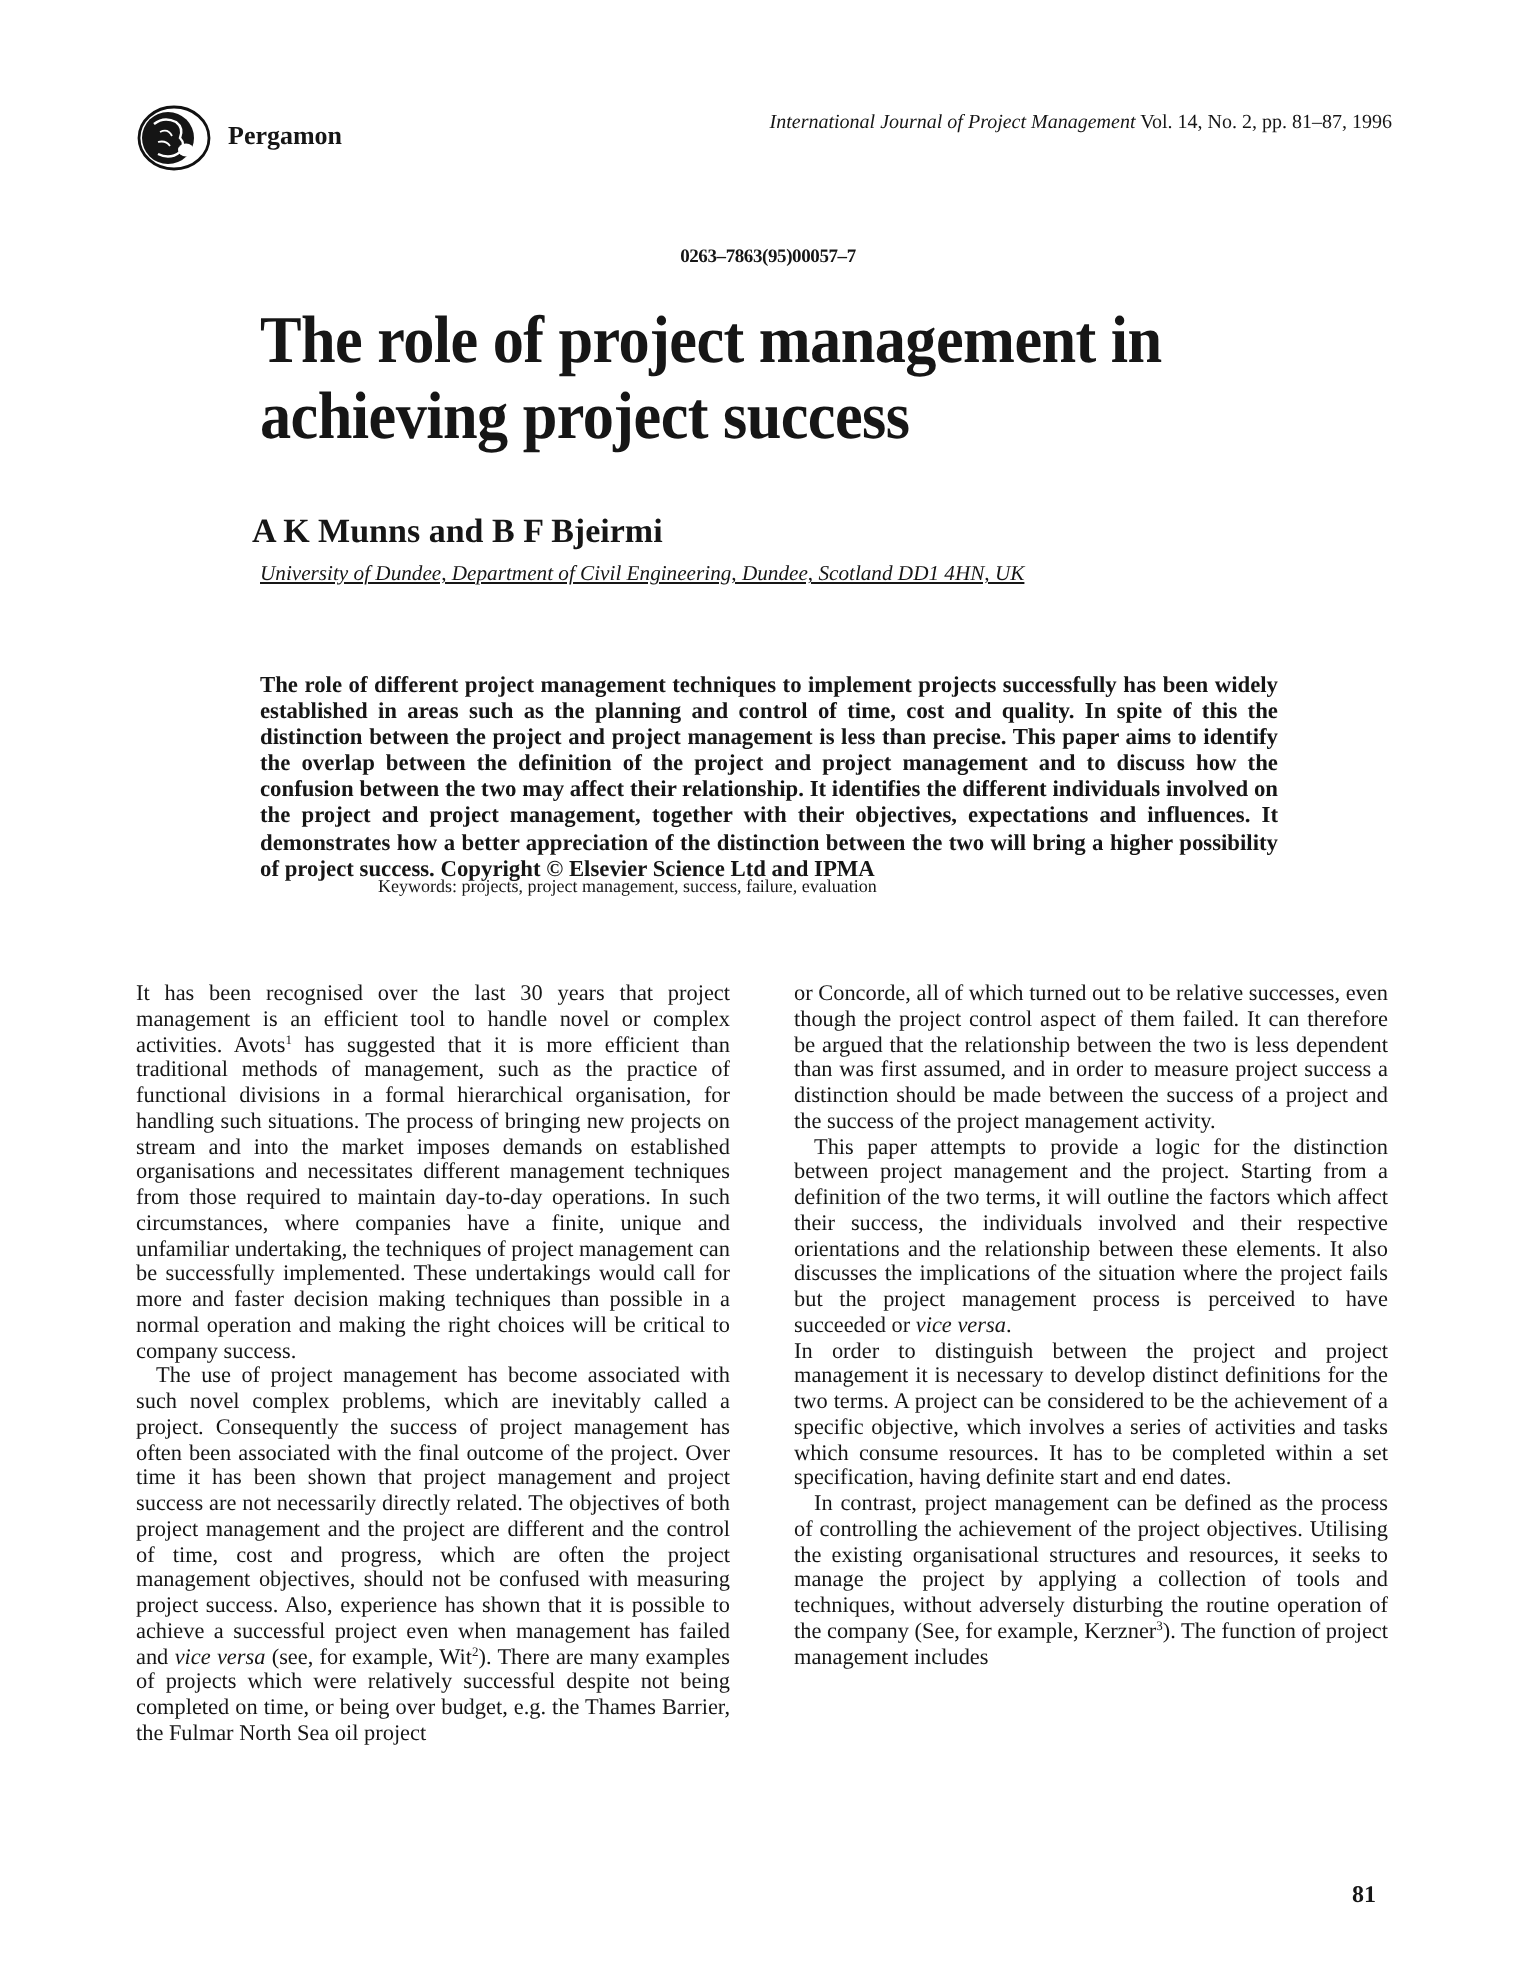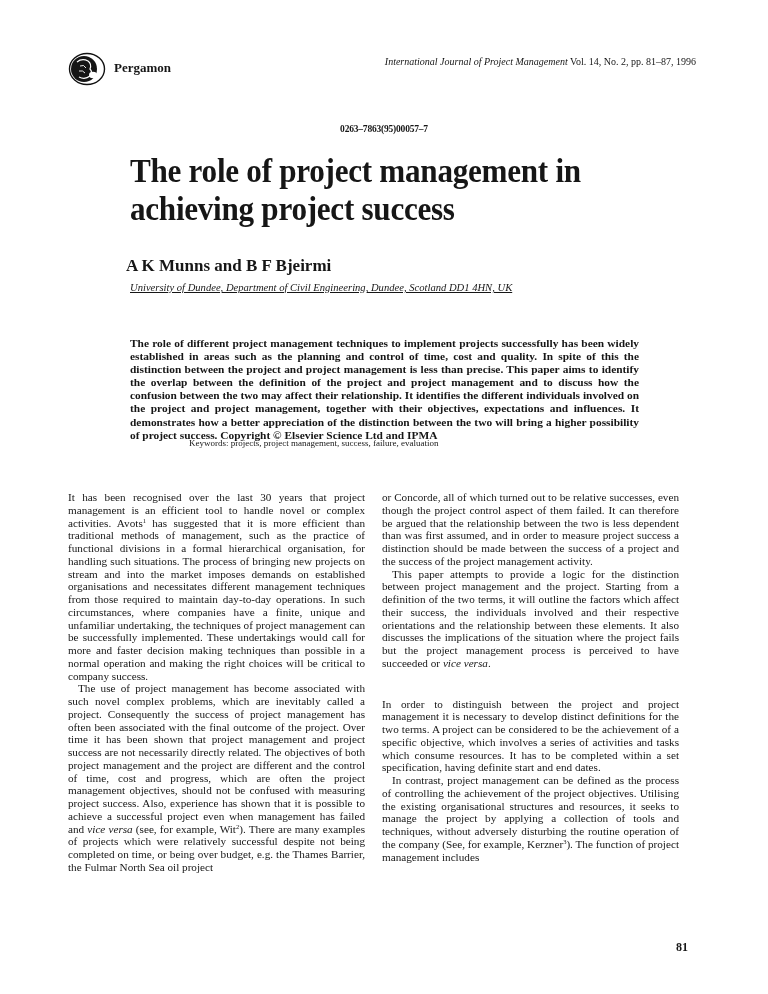--- a/index.html
+++ b/index.html
@@ -11,24 +11,24 @@
   .journal-meta { right: 72px; top: 56px; text-align: right; font-size: 10px; line-height: 12.6px; }
   .journal-meta .jname { font-style: italic; }
   .doi { left: 0; width: 768px; top: 124px; text-align: center; font-size: 9.5px; font-weight: bold; letter-spacing: -0.2px; }
   .title { left: 130px; top: 152px; width: 560px; font-size: 33.5px; font-weight: bold; line-height: 38px; letter-spacing: -0.3px; transform: scaleX(0.93); transform-origin: left top; }
   .authors { left: 126px; top: 256px; font-size: 17px; font-weight: bold; }
   .affil { left: 130px; top: 282px; font-size: 10.6px; font-style: italic; text-decoration: underline; }
   .abstract { left: 130px; top: 337px; width: 509px; font-size: 11.4px; font-weight: bold; line-height: 13.1px; text-align: justify; }
   .keywords { left: 145px; top: 438px; font-size: 9px; margin-left: 44px; }
   .col { width: 297px; font-size: 11.2px; line-height: 12.75px; text-align: justify; hyphens: manual; }
   .col-left { left: 68px; top: 491px; }
-  .col-right { left: 382px; top: 491px; }
+  .col-right { left: 397px; top: 491px; }
   .col p { margin: 0; text-indent: 0; }
   .col p + p { text-indent: 10px; }
-  .col p.noindent { text-indent: 0; margin-top: 28px; }
+  .col p.noindent { text-indent: 0; }
   .col h2 { font-size: 12.4px; font-weight: bold; margin: 18px 0 8px 0; }
   .col em { font-style: italic; }
   sup { font-size: 6.5px; vertical-align: 4px; line-height: 0; }
   .pageno { right: 80px; top: 940px; font-size: 12px; font-weight: bold; }
 </style>
 </head>
 <body>
 
 <div class="abs logo">
   <svg width="38" height="34" viewBox="0 0 38 34">

